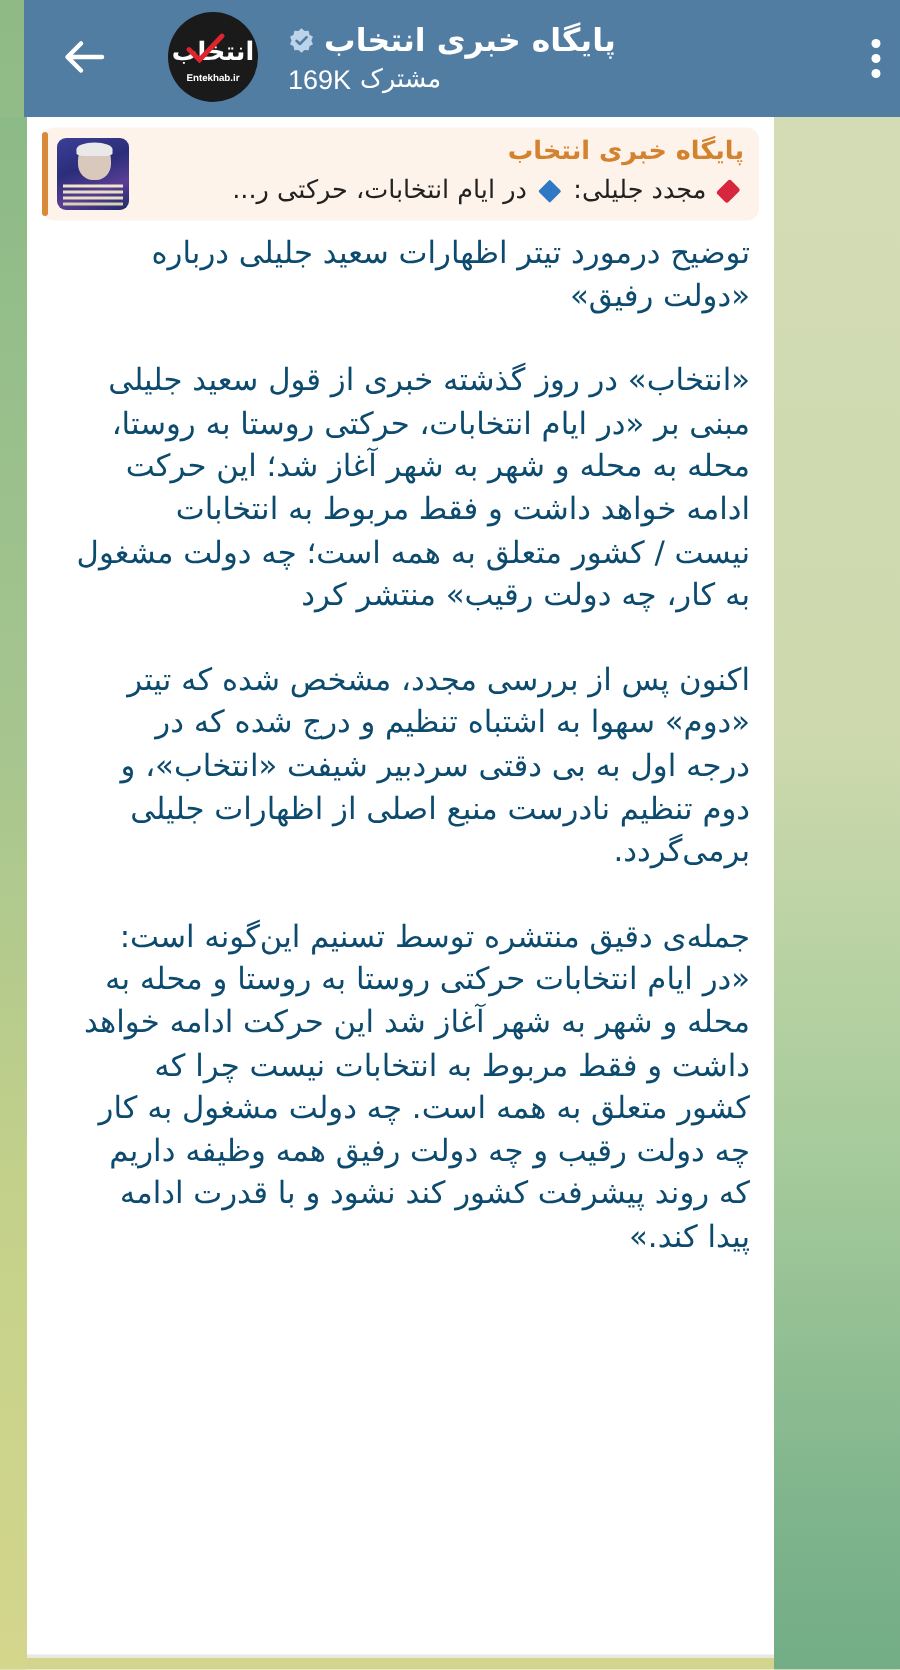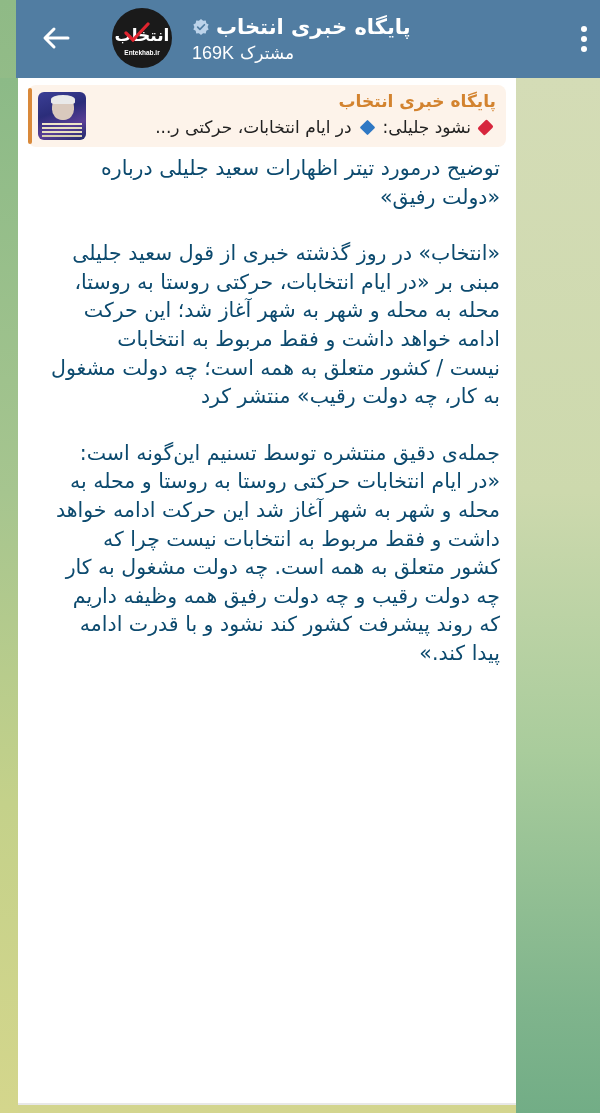--- a/index.html
+++ b/index.html
@@ -179,36 +179,41 @@
     <div class="reply-bar"></div>
     <div class="reply-thumb">
       <div class="face"></div>
       <div class="hair"></div>
       <div class="caption"></div>
     </div>
     <div class="reply-text">
       <span class="reply-author">پایگاه خبری انتخاب</span>
       <span class="reply-snippet">
         <span class="diamond-red"></span>
-        <span>نشود جلیلی:</span>
+        <span>مجدد جلیلی:</span>
         <span class="diamond-blue"></span>
         <span>در ایام انتخابات، حرکتی ر...</span>
       </span>
     </div>
   </div>
 
   <div class="body-text">
     <p class="para">توضیح درمورد تیتر اظهارات سعید جلیلی درباره
 «دولت رفیق»</p>
     <p class="para">«انتخاب» در روز گذشته خبری از قول سعید جلیلی
 مبنی بر «در ایام انتخابات، حرکتی روستا به روستا،
 محله به محله و شهر به شهر آغاز شد؛ این حرکت
 ادامه خواهد داشت و فقط مربوط به انتخابات
 نیست / کشور متعلق به همه است؛ چه دولت مشغول
 به کار، چه دولت رقیب» منتشر کرد</p>
+    <p class="para">اکنون پس از بررسی مجدد، مشخص شده که تیتر
+«دوم» سهوا به اشتباه تنظیم و درج شده که در
+درجه اول به بی دقتی سردبیر شیفت «انتخاب»، و
+دوم تنظیم نادرست منبع اصلی از اظهارات جلیلی
+برمی‌گردد.</p>
     <p class="para">جمله‌ی دقیق منتشره توسط تسنیم این‌گونه است:
 «در ایام انتخابات حرکتی روستا به روستا و محله به
 محله و شهر به شهر آغاز شد این حرکت ادامه خواهد
 داشت و فقط مربوط به انتخابات نیست چرا که
 کشور متعلق به همه است. چه دولت مشغول به کار
 چه دولت رقیب و چه دولت رفیق همه وظیفه داریم
 که روند پیشرفت کشور کند نشود و با قدرت ادامه
 پیدا کند.»</p>
   </div>
 </main>

